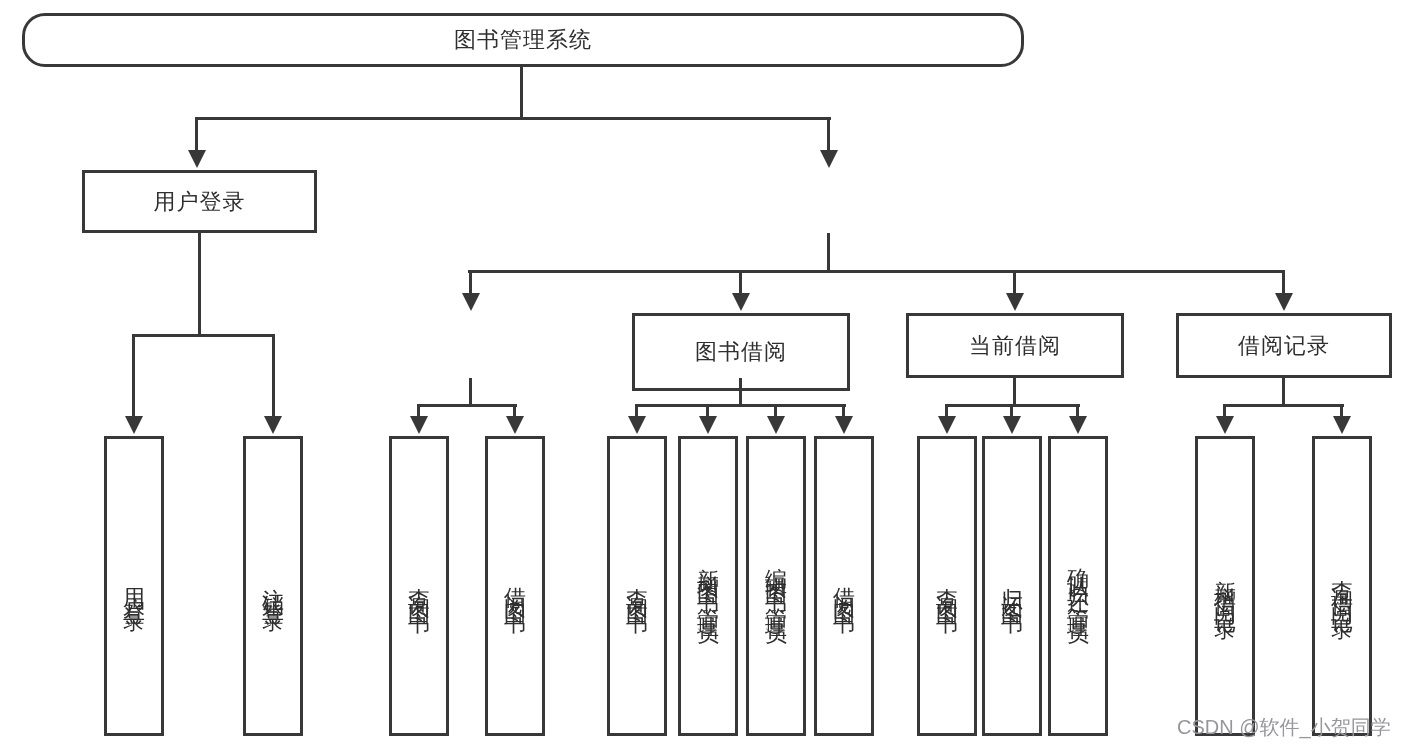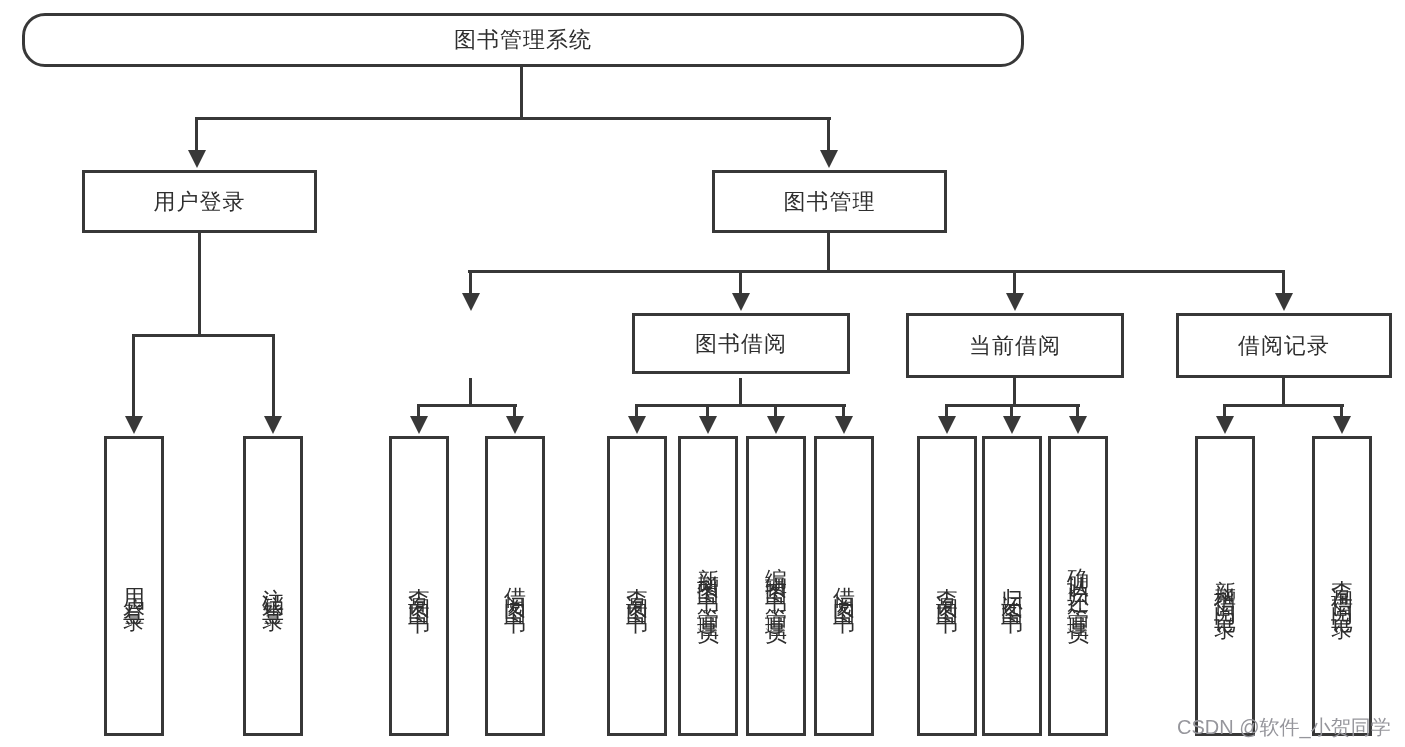--- a/index.html
+++ b/index.html
@@ -63,43 +63,40 @@
   <div class="vline" style="left:520px;top:67px;width:3px;height:52px;"></div>
   <div class="hline" style="left:195px;top:117px;width:636px;height:3px;"></div>
   <div class="vline" style="left:195px;top:117px;width:3px;height:36px;"></div>
   <div class="ah" style="left:188px;top:150px;"></div>
   <div class="vline" style="left:827px;top:117px;width:3px;height:36px;"></div>
   <div class="ah" style="left:820px;top:150px;"></div>
 
   <div class="box" style="left:82px;top:170px;width:235px;height:63px;">
     <span>用户登录</span>
   </div>
-  <div class="box" style="left:712px;top:170px;width:235px;height:63px;">
-    <span>图书管理</span>
-  </div>
 
   <div class="vline" style="left:198px;top:233px;width:3px;height:103px;"></div>
   <div class="hline" style="left:132px;top:334px;width:143px;height:3px;"></div>
   <div class="vline" style="left:132px;top:334px;width:3px;height:84px;"></div>
   <div class="ah" style="left:125px;top:416px;"></div>
   <div class="vline" style="left:272px;top:334px;width:3px;height:84px;"></div>
   <div class="ah" style="left:264px;top:416px;"></div>
 
   <div class="vline" style="left:827px;top:233px;width:3px;height:40px;"></div>
   <div class="hline" style="left:468px;top:270px;width:817px;height:3px;"></div>
   <div class="vline" style="left:469px;top:270px;width:3px;height:25px;"></div>
   <div class="ah" style="left:462px;top:293px;"></div>
   <div class="vline" style="left:739px;top:270px;width:3px;height:25px;"></div>
   <div class="ah" style="left:732px;top:293px;"></div>
   <div class="vline" style="left:1013px;top:270px;width:3px;height:25px;"></div>
   <div class="ah" style="left:1006px;top:293px;"></div>
   <div class="vline" style="left:1282px;top:270px;width:3px;height:25px;"></div>
   <div class="ah" style="left:1275px;top:293px;"></div>
 
-  <div class="box" style="left:632px;top:313px;width:218px;height:61px;">
+  <div class="box" style="left:632px;top:313px;width:218px;height:78px;">
     <span>图书借阅</span>
   </div>
   <div class="box" style="left:906px;top:313px;width:218px;height:65px;">
     <span>当前借阅</span>
   </div>
   <div class="box" style="left:1176px;top:313px;width:216px;height:65px;">
     <span>借阅记录</span>
   </div>
 
   <div class="vline" style="left:469px;top:378px;width:3px;height:29px;"></div>

